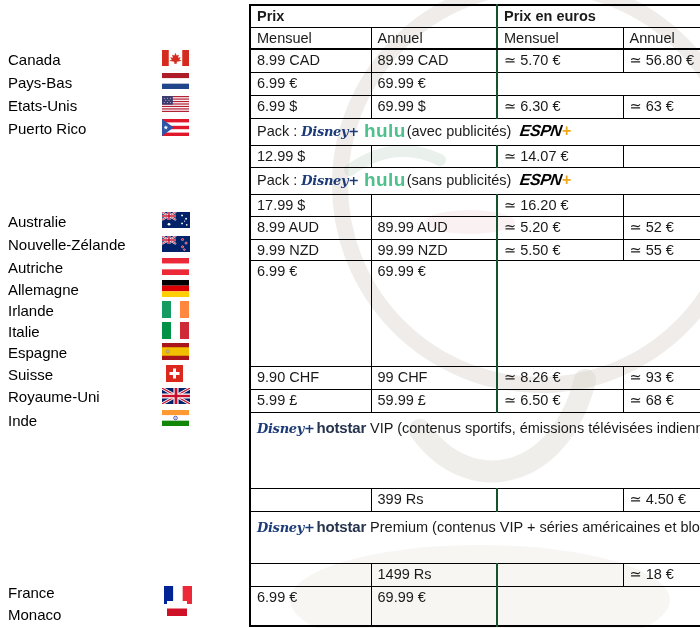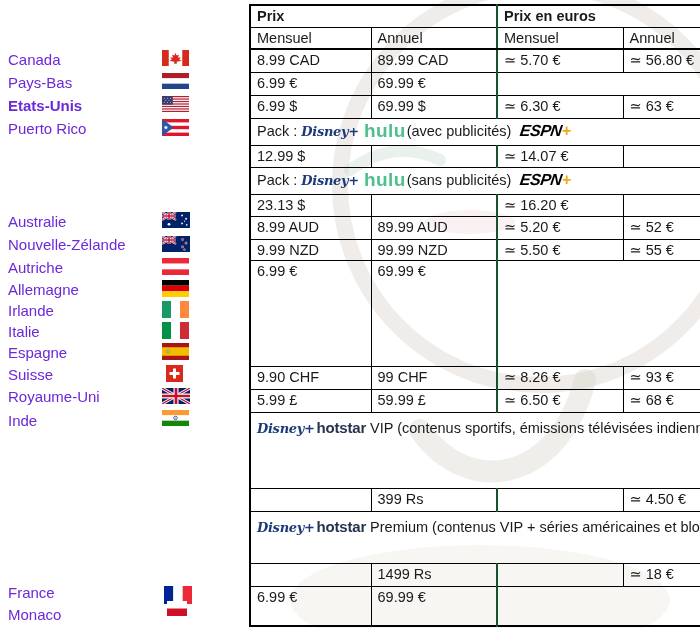--- a/index.html
+++ b/index.html
@@ -1,21 +1,21 @@
 <!DOCTYPE html>
 <html><head>
 <meta charset="utf-8">
 <style>
   * { box-sizing: border-box; margin: 0; padding: 0; }
   html,body { width: 700px; height: 628px; background: #fff; }
   body { font-family: "Liberation Sans", sans-serif; color: #1a1a1a; }
   #root { position: relative; width: 700px; height: 628px; background: #fff; overflow: hidden; }
   .watermark { position: absolute; left: 0; top: 0; z-index: 0; }
 
-  .country { position: absolute; left: 8px; font-size: 15px; color: #6d28d9; white-space: nowrap; z-index: 1; }
+  .country { position: absolute; left: 8px; font-size: 15px; color: #000000; white-space: nowrap; z-index: 1; }
   .flag { position: absolute; z-index: 1; line-height: 0; }
   .flag svg { display: block; }
 
   #price-table {
     position: absolute; left: 205px; top: 4px; z-index: 2;
     width: 493px; border-collapse: collapse; table-layout: fixed;
     background: transparent;
     margin-left: 44px;
   }
   #price-table { border: 2px solid #000; }
@@ -73,21 +73,21 @@
         </svg>
       </span>
       <div class="country" style="top: 74px;">Pays-Bas</div>
       <span class="flag" style="top: 73px; left: 162px;">
         <svg width="27" height="16" viewBox="0 0 30 18" preserveAspectRatio="none">
           <rect width="30" height="6" fill="#AE1C28"></rect>
           <rect y="6" width="30" height="6" fill="#fff"></rect>
           <rect y="12" width="30" height="6" fill="#21468B"></rect>
         </svg>
       </span>
-      <div class="country" style="top: 97px; font-weight: bold;">Etats-Unis</div>
+      <div class="country" style="top: 97px;">Etats-Unis</div>
       <span class="flag" style="top: 96px; left: 162px;">
         <svg width="27" height="16" viewBox="0 0 30 18" preserveAspectRatio="none">
           <rect width="30" height="18" fill="#fff"></rect>
           <rect y="0.00" width="30" height="1.38" fill="#B22234"></rect>
           <rect y="2.77" width="30" height="1.38" fill="#B22234"></rect>
           <rect y="5.54" width="30" height="1.38" fill="#B22234"></rect>
           <rect y="8.31" width="30" height="1.38" fill="#B22234"></rect>
           <rect y="11.08" width="30" height="1.38" fill="#B22234"></rect>
           <rect y="13.85" width="30" height="1.38" fill="#B22234"></rect>
           <rect y="16.62" width="30" height="1.38" fill="#B22234"></rect>
@@ -272,21 +272,21 @@
         <tr style="height: 22px;">
           <td>12.99 $</td>
           <td></td>
           <td class="thick">≃ 14.07 €</td>
           <td></td>
         </tr>
         <tr style="height: 27px;">
           <td colspan="4" class="pack"><span class="part-text">Pack : </span><span class="part-disney">Disney+</span><span class="part-hulu">hulu</span><span class="part-text">(sans publicités) </span><span class="part-espn">ESPN</span><span class="part-espnplus">+</span></td>
         </tr>
         <tr style="height: 22px;">
-          <td>23.13 $</td>
+          <td>17.99 $</td>
           <td></td>
           <td class="thick">≃ 16.20 €</td>
           <td></td>
         </tr>
         <tr style="height: 23px;">
           <td>8.99 AUD</td>
           <td>89.99 AUD</td>
           <td class="thick">≃ 5.20 €</td>
           <td>≃ 52 €</td>
         </tr>

